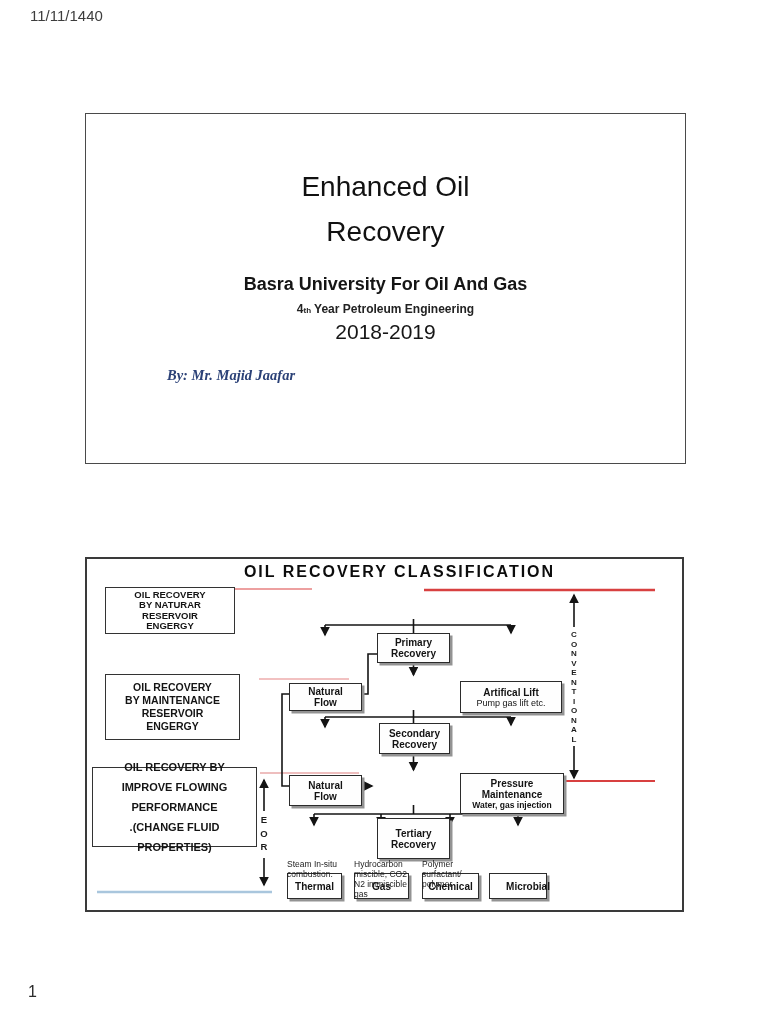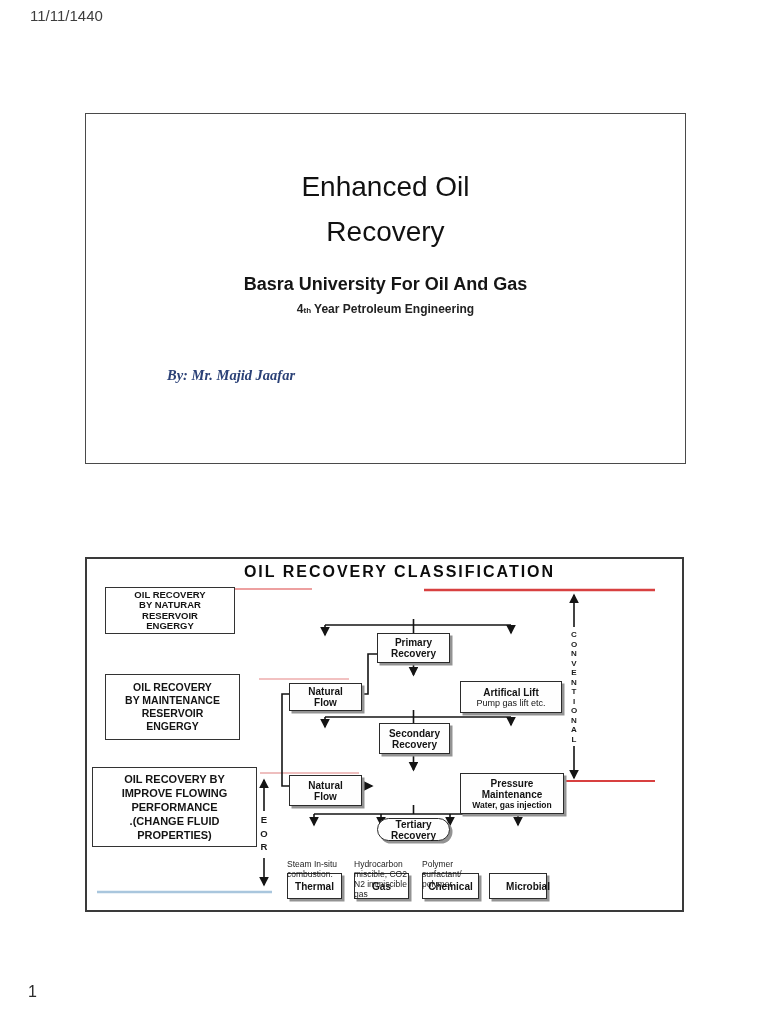--- a/index.html
+++ b/index.html
@@ -31,33 +31,33 @@
 
   
   .s2-title{position:absolute;left:30px;right:0;top:4px;text-align:center;
             font-weight:bold;font-size:16px;letter-spacing:2px;color:#0c0c0c;}
   .pre{white-space:pre-line;}
   .label-box{position:absolute;border:1.5px solid #333;background:#fff;box-sizing:border-box;
              display:flex;align-items:center;justify-content:center;text-align:center;
              font-weight:bold;color:#141414;}
   .lb1{left:18px;top:28px;width:130px;height:47px;font-size:9.5px;line-height:10.5px;}
   .lb2{left:18px;top:115px;width:135px;height:66px;font-size:10.5px;line-height:13px;}
-  .lb3{left:5px;top:208px;width:165px;height:80px;font-size:11px;line-height:14px;}
+  .lb3{left:5px;top:208px;width:165px;height:80px;font-size:11px;line-height:20px;}
 
   .node{position:absolute;border:1.5px solid #2b2b2b;background:#fefefe;box-sizing:border-box;
         box-shadow:2.5px 2.5px 0 #939393;
         display:flex;flex-direction:column;align-items:center;justify-content:center;
         text-align:center;font-weight:bold;font-size:10px;line-height:11px;color:#131313;margin-top:44px;}
   .n-primary{left:290px;top:30px;width:73px;height:30px;}
   .n-nf1{left:202px;top:80px;width:73px;height:28px;}
   .n-al{left:373px;top:78px;width:102px;height:32px;}
   .n-sec{left:292px;top:120px;width:71px;height:31px;}
   .n-nf2{left:202px;top:172px;width:73px;height:31px;}
   .n-pm{left:373px;top:170px;width:104px;height:41px;}
-  .n-ter{left:290px;top:215px;width:73px;height:23px;border-radius:15px;}
+  .n-ter{left:290px;top:215px;width:73px;height:41px;}
   .n-thermal{left:200px;top:270px;width:55px;height:26px;}
   .n-gas{left:267px;top:270px;width:55px;height:26px;}
   .n-chem{left:335px;top:270px;width:57px;height:26px;}
   .n-micro{left:402px;top:270px;width:58px;height:26px;padding-left:20px;}
   .node .sub{font-weight:normal;font-size:9px;line-height:10px;}
   .n-pm .sub{font-weight:bold;font-size:8.5px;}
 
   .cap{position:absolute;font-size:8.5px;line-height:10px;color:#1d1d1d;text-align:left;}
   .cap-thermal{left:200px;top:300px;width:64px;}
   .cap-gas{left:267px;top:300px;width:70px;}
@@ -75,20 +75,21 @@
 <div class="page">
 
   <div class="hdr-date">11/11/1440</div>
   <div class="pg-num">1</div>
 
   <div class="slide1">
     <div class="s1-title pre">Enhanced Oil
 Recovery</div>
     <div class="s1-sub">Basra University For Oil And Gas</div>
     <div class="s1-year"><span>4</span><span class="th">th</span><span class="rest">Year Petroleum Engineering</span></div>
+    <div class="s1-session">2018-2019</div>
     <div class="s1-author">By: Mr. Majid Jaafar</div>
   </div>
 
   <div class="slide2">
 
     <svg class="fc-svg" viewBox="0 0 599 355">
       <defs>
         <marker id="ah" markerWidth="7" markerHeight="7" refX="5" refY="3" orient="auto">
           <path d="M0,0 L6,3 L0,6 z" fill="#141414"></path>
         </marker>

